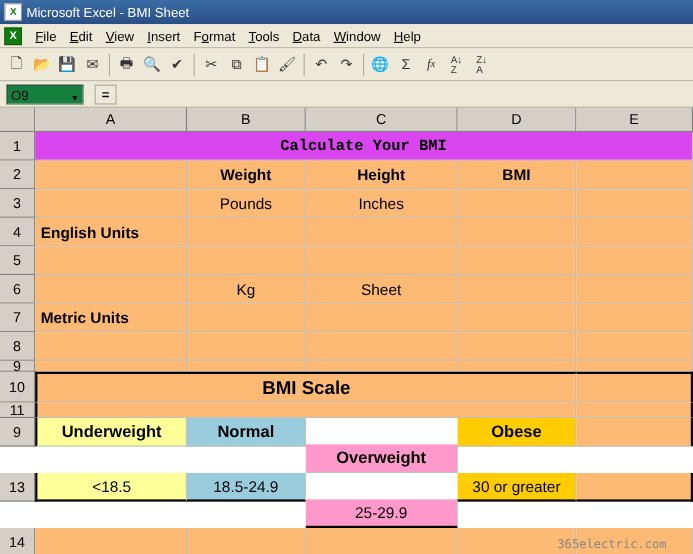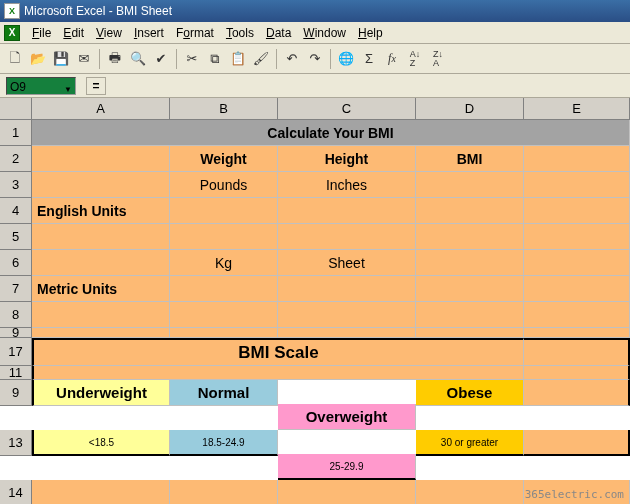--- a/index.html
+++ b/index.html
@@ -22,36 +22,36 @@
   .fxbox .eq { background: #ece9d8; border: 1px solid #aca899; width: 20px; height: 18px; display: flex; align-items: center; justify-content: center; font-size: 12px; font-weight: bold; }
   .sheet { display: grid; grid-template-columns: 32px 138px 108px 138px 108px 106px; }
   .hdr { background: #d4d0c8; border-right: 1px solid #808080; border-bottom: 1px solid #808080; text-align: center; font-size: 13px; height: 22px; display: flex; align-items: center; justify-content: center; }
   .rowh { background: #d4d0c8; border-right: 1px solid #808080; border-bottom: 1px solid #808080; text-align: center; font-size: 13px; display: flex; align-items: center; justify-content: center; }
   .cell { border-right: 1px solid #c0c0c0; border-bottom: 1px solid #c0c0c0; padding: 3px 5px; font-size: 14px; display: flex; align-items: center; min-height: 26px; background: #fdba74; }
   .r1 { height: 26px; } .r2 { height: 26px; } .r3 { height: 26px; } .r4 { height: 26px; }
   .r5 { height: 26px; } .r6 { height: 26px; } .r7 { height: 26px; } .r8 { height: 26px; }
   .r9 { height: 10px; min-height: 10px !important; padding: 0 5px; }
   .r10 { height: 28px; } .r11 { height: 14px; min-height: 14px !important; padding: 0 5px;}
   .r12 { height: 26px; } .r13 { height: 26px; } .r14 { height: 26px; text-align: right; }
-  .merge-title { grid-column: 2 / 7; background: #a3a3a3; font-weight: bold; justify-content: center; border-right: 1px solid #c0c0c0; }
+  .merge-title { grid-column: 2 / 7; background: #d946ef; font-weight: bold; justify-content: center; border-right: 1px solid #c0c0c0; font-family: Liberation Mono, monospace; }
   .bold { font-weight: bold; }
   .center { justify-content: center; text-align: center; }
   .merge-scale { grid-column: 2 / 6; font-weight: bold; font-size: 17px; justify-content: center; border-top: 2px solid #000; border-left: 2px solid #000; }
   .scale-e { border-top: 2px solid #000; border-right: 2px solid #000; border-left: none !important;}
   .merge-scale-blank { grid-column: 2 / 6; border-left: 2px solid #000; }
   .bmi-bl { border-left: 2px solid #000; }
   .bmi-br { border-right: 2px solid #000; }
   .bmi-bb { border-bottom: 2px solid #000; }
   .yellow { background: #ffff99 !important; text-align: right; }
   .blue { background: #99ccdd !important; }
   .pink { background: #ff99cc !important; margin-top: 24px; }
   .orange { background: #ffcc00 !important; }
-  .bmi-cell { justify-content: center; font-size: 10px; }
+  .bmi-cell { justify-content: center; font-size: 14px; }
   .bmi-head { font-weight: bold; font-size: 15px; }
-  .watermark { position: absolute; right: 6px; top: 488px; font-size: 11px; color: #888; font-family: monospace; }
+  .watermark { position: absolute; right: 24px; top: 488px; font-size: 11px; color: #888; font-family: monospace; }
   .corner { background: #d4d0c8; border-right: 1px solid #808080; border-bottom: 1px solid #808080; }
 </style>
 </head>
 <body>
 
 <div class="titlebar">
   <div class="logo">X</div>
   <div class="title">Microsoft Excel - BMI Sheet</div>
 </div>
 
@@ -163,21 +163,21 @@
   <div class="cell r8"></div>
   <div class="cell r8"></div>
 
   <div class="rowh r9">9</div>
   <div class="cell r9"></div>
   <div class="cell r9"></div>
   <div class="cell r9"></div>
   <div class="cell r9"></div>
   <div class="cell r9"></div>
 
-  <div class="rowh r10">17</div>
+  <div class="rowh r10">10</div>
   <div class="cell r10 merge-scale">BMI Scale</div>
   <div class="cell r10 scale-e"></div>
 
   <div class="rowh r11">11</div>
   <div class="cell r11 merge-scale-blank"></div>
   <div class="cell r11 bmi-br"></div>
 
   <div class="rowh r12">9</div>
   <div class="cell r12 bmi-cell bmi-head yellow bmi-bl">Underweight</div>
   <div class="cell r12 bmi-cell bmi-head blue">Normal</div>

